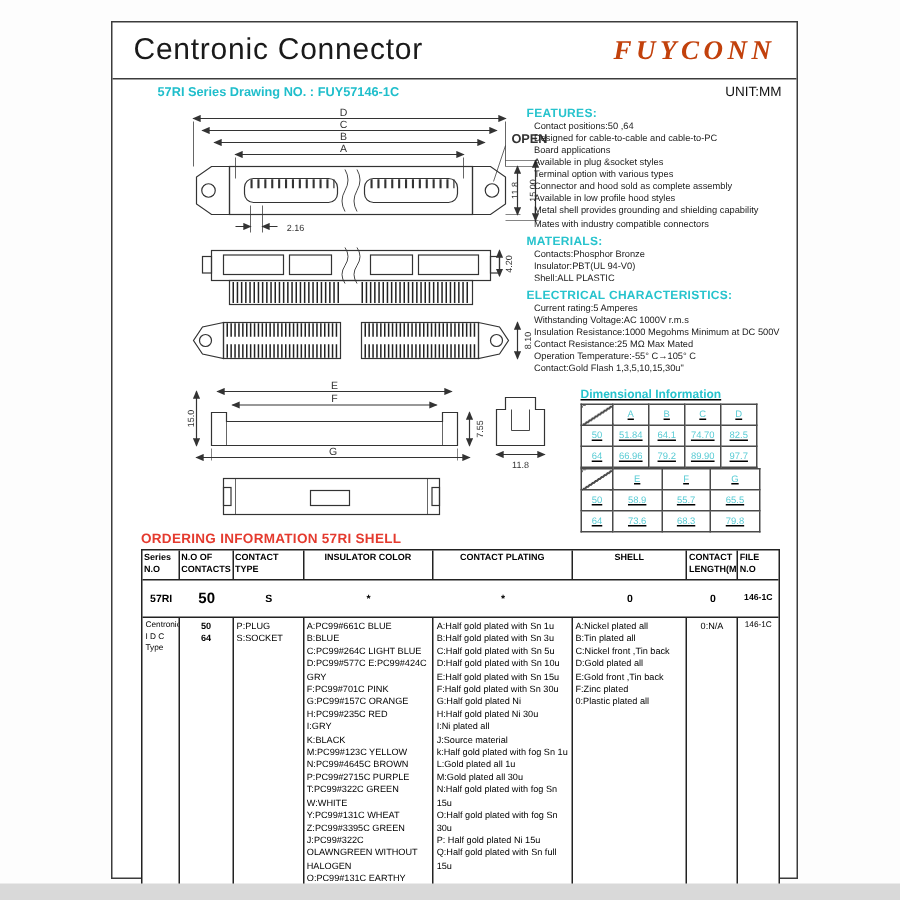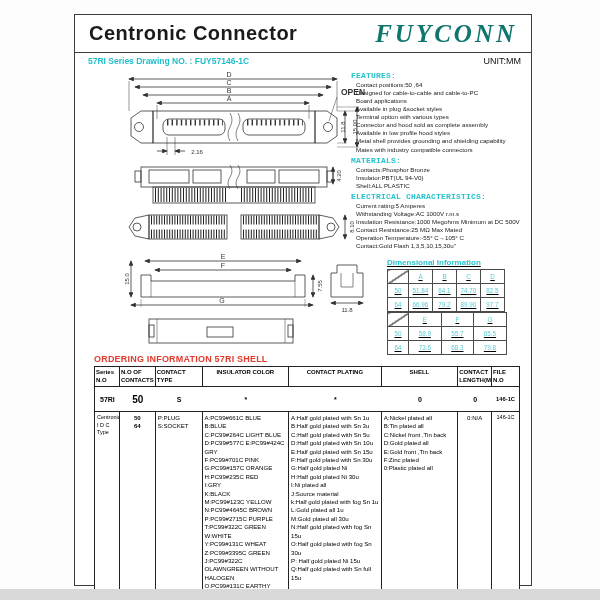--- a/index.html
+++ b/index.html
@@ -1,28 +1,28 @@
 <!DOCTYPE html>
 <html><head>
 <meta charset="utf-8">
 <style>
   html,body{margin:0;padding:0;}
   body{width:600px;height:600px;background:#ffffff;font-family:"Liberation Sans",sans-serif;}
   .page{position:relative;width:600px;height:600px;background:#fdfdfd;overflow:hidden;}
   .scan-bar{position:absolute;left:0;top:589px;width:600px;height:11px;background:#d9d9d9;}
   .sheet{position:absolute;left:74px;top:14px;width:458px;height:572px;border:1.5px solid #3c3c3c;background:#fff;box-sizing:border-box;}
   .hdr{position:absolute;left:0;top:0;width:100%;height:38px;border-bottom:1.5px solid #3c3c3c;box-sizing:border-box;display:flex;align-items:center;justify-content:space-between;padding:0 14px;}
-  .title{font-size:20px;color:#1a1a1a;letter-spacing:.5px;font-weight:700;}
-  .logo{font-family:"Liberation Serif",serif;font-style:italic;font-weight:600;font-size:25px;color:#0f766e;letter-spacing:3px;}
+  .title{font-size:20px;color:#1a1a1a;letter-spacing:.5px;font-weight:400;}
+  .logo{font-family:"Liberation Serif",serif;font-style:italic;font-weight:600;font-size:18px;color:#c2410c;letter-spacing:3px;}
   .subrow{position:absolute;left:0;top:41px;width:100%;box-sizing:border-box;padding:0 10px 0 13px;display:flex;justify-content:space-between;align-items:center;}
-  .series{color:#1fbecb;font-weight:bold;font-size:8.5px;}
+  .series{color:#1fbecb;font-weight:bold;font-size:8.5px;margin-left:17px;}
   .unit{color:#111;font-weight:normal;font-size:9px;}
   
   .rightcol{position:absolute;left:276px;top:54px;width:180px;color:#222;}
-  .sec-h{font-size:8px;font-weight:bold;color:#27c3cd;margin:2px 0 1px 0;letter-spacing:.2px;font-family:Liberation Mono, monospace;}
+  .sec-h{font-size:8px;font-weight:bold;color:#27c3cd;margin:2px 0 1px 0;letter-spacing:.2px;}
   .sec-line{font-size:6.2px;line-height:1.3;padding-left:5px;color:#1b1b1b;}
   
   .dimwrap{position:absolute;left:312px;top:243px;text-decoration:underline;}
   .dim-h{font-size:8px;font-weight:bold;color:#27c3cd;margin-bottom:2px;}
   table.dim{border-collapse:collapse;}
   table.dim td{border:1px solid #4a4a4a;height:13px;text-align:center;font-size:6.3px;color:#58cbd4;padding:0;}
   table.dim td.lbl{width:20px;}
   table.dim.t1 td.v{width:23px;}
   table.dim.t2 td.v{width:31.6px;}
   td.diag{background:linear-gradient(to bottom right,transparent 47%,#4a4a4a 47%,#4a4a4a 53%,transparent 53%);}

